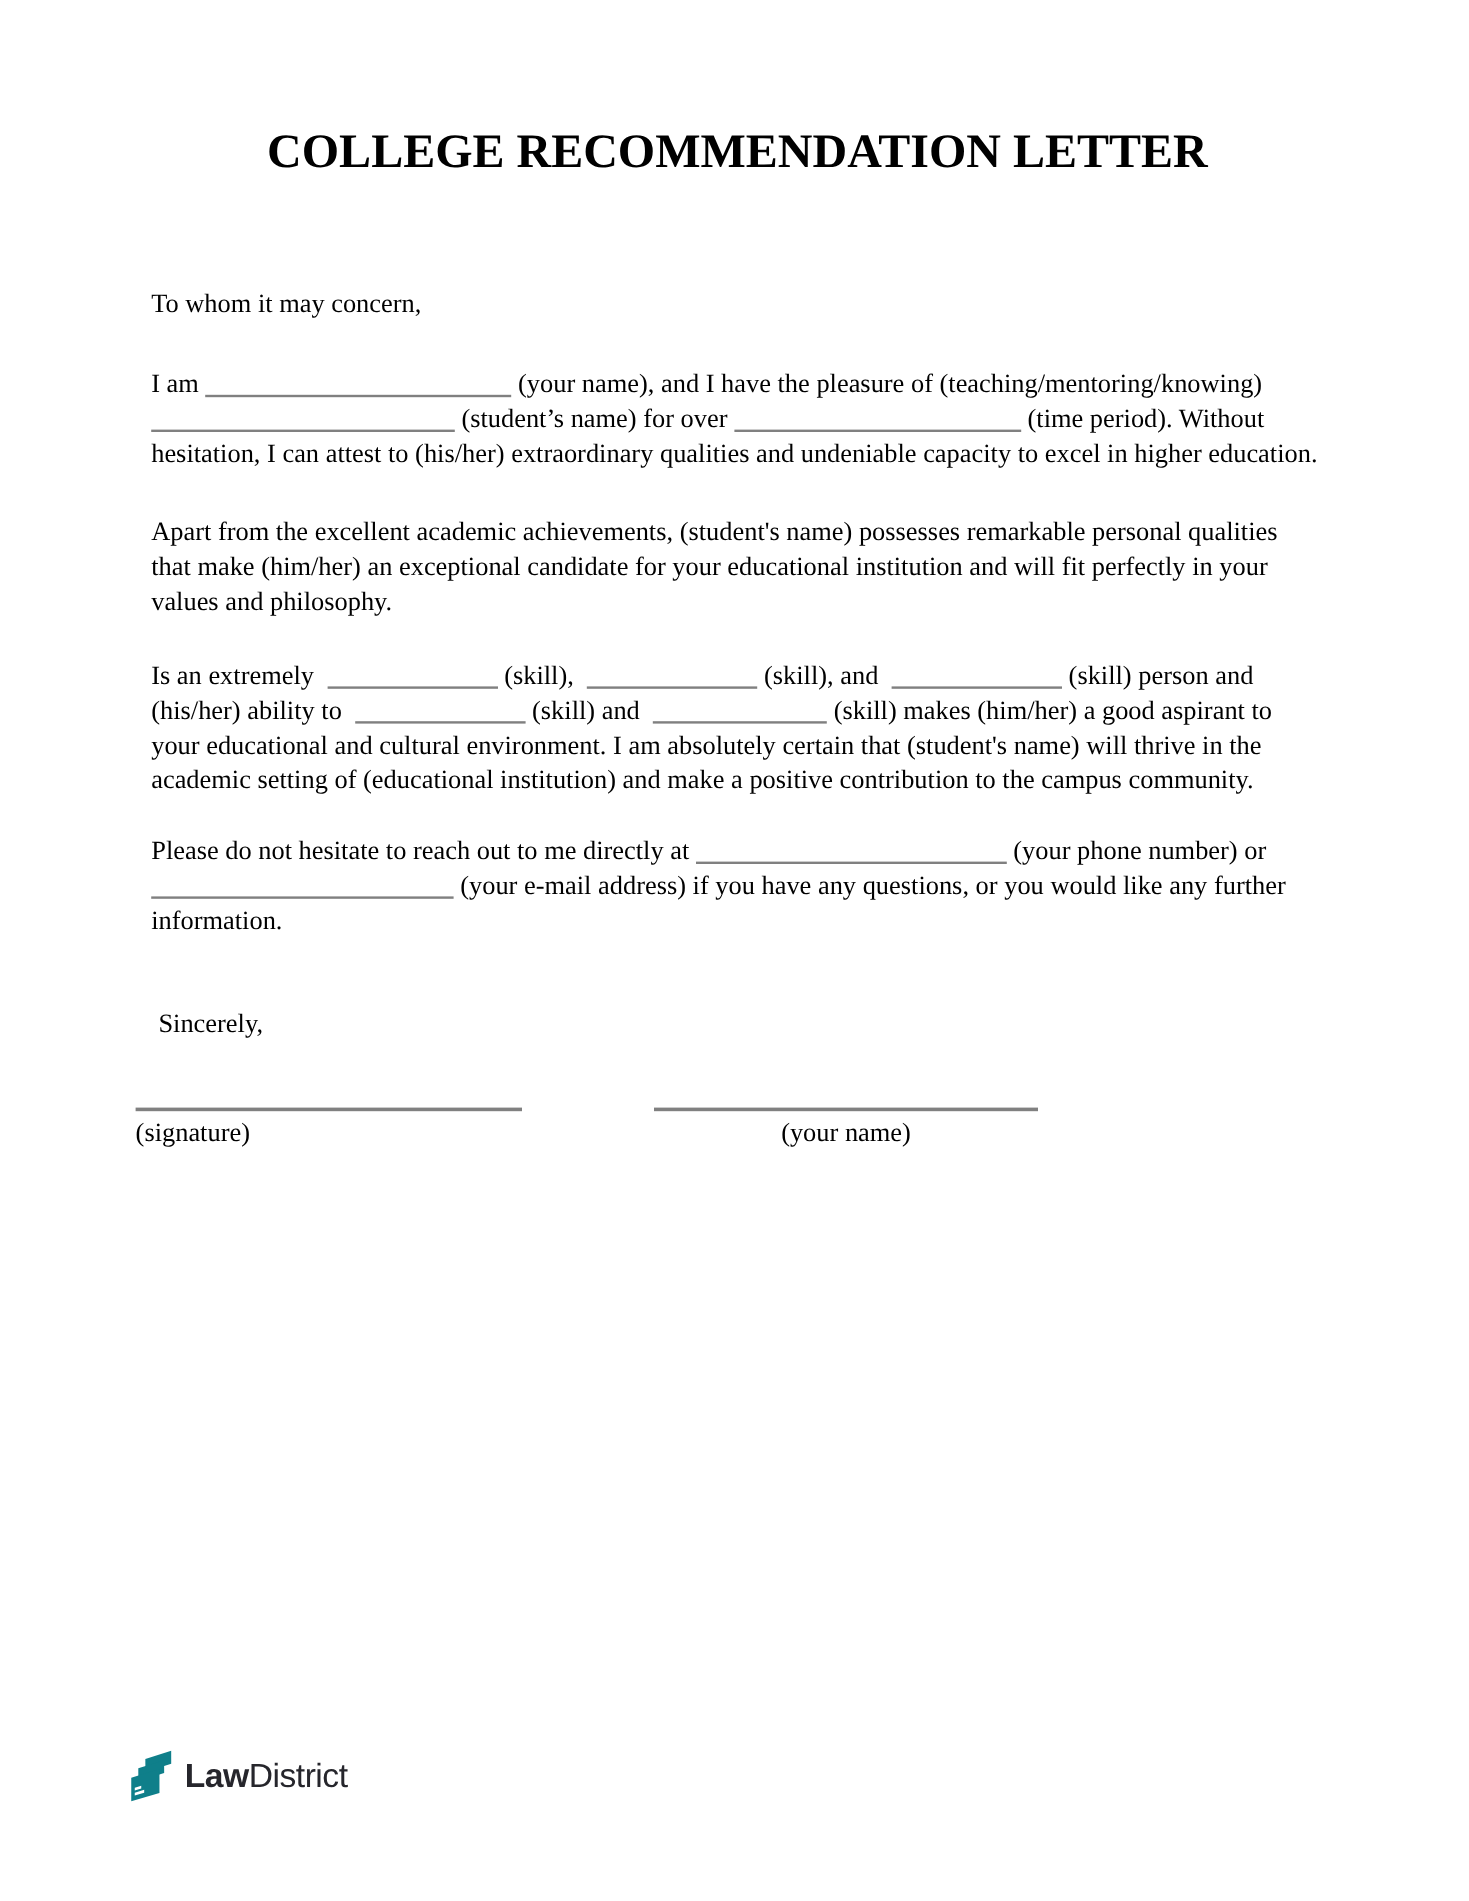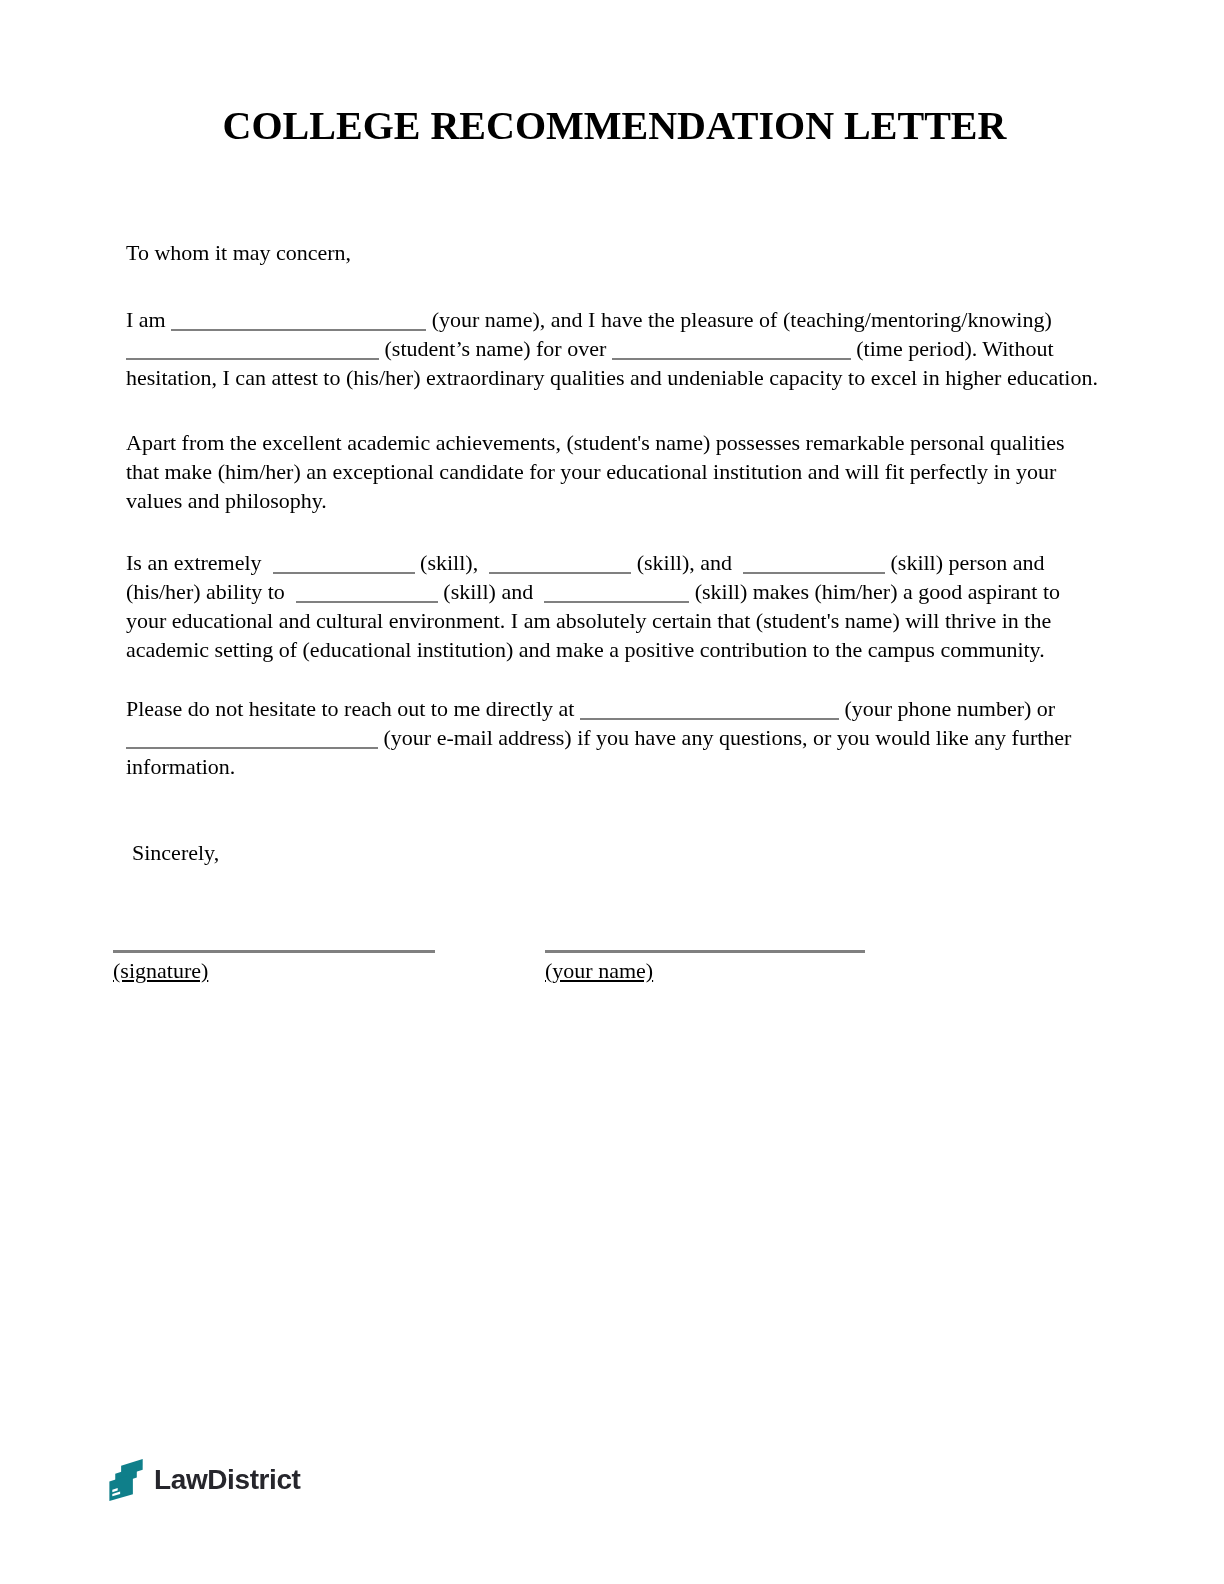--- a/index.html
+++ b/index.html
@@ -34,27 +34,26 @@
   .para-3 { margin-top: 33px; }
   .para-4 { margin-top: 30px; }
   .closing { margin-top: 57px; padding-left: 6px; }
   .blank {
     display: inline-block;
     height: 0;
     border-bottom: 2px solid var(--blank-color, #808080);
     vertical-align: -4px;
   }
   .sig-row {
-    margin-top: 83px;
+    margin-top: 56px;
     display: flex;
-    text-decoration: underline;
   }
   .sig-block { }
   .sig-block.left { width: 322px; }
-  .sig-block.right { width: 320px; margin-left: 110px; text-align: left; }
+  .sig-block.right { width: 320px; margin-left: 110px; text-align: center; }
   .sig-line {
     border-top: 3px solid var(--blank-color, #808080);
     height: 0;
   }
   .sig-label {
     font-size: 22px;
     line-height: 29px;
     margin-top: 3px;
   }
   .logo {
@@ -66,21 +65,21 @@
     gap: 7px;
   }
   .logo-icon { width: 40px; height: 47px; display: block; }
   .logo-text {
     font-family: "Liberation Sans", sans-serif;
     font-size: 28px;
     letter-spacing: -0.4px;
     white-space: nowrap;
   }
   .logo-text .brand-bold { font-weight: 700; }
-  .logo-text .brand-regular { font-weight: 700; }
+  .logo-text .brand-regular { font-weight: 400; }
 </style>
 </head>
 <body style="color: rgb(0, 0, 0);">
 
 <div class="content">
 
   <h1 class="doc-title">COLLEGE RECOMMENDATION LETTER</h1>
 
   <p class="salutation">To whom it may concern,</p>
 

